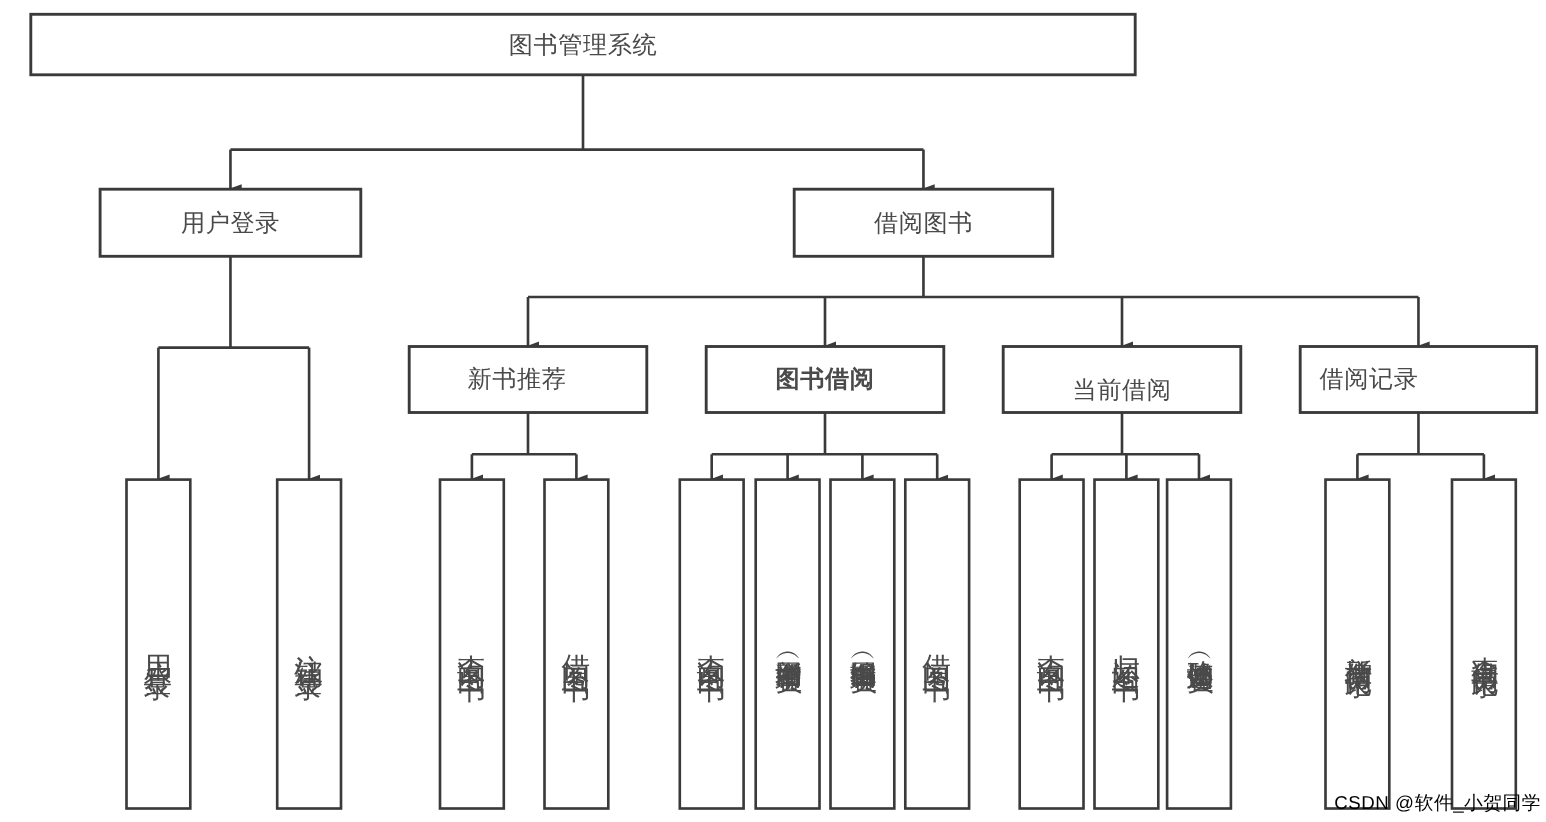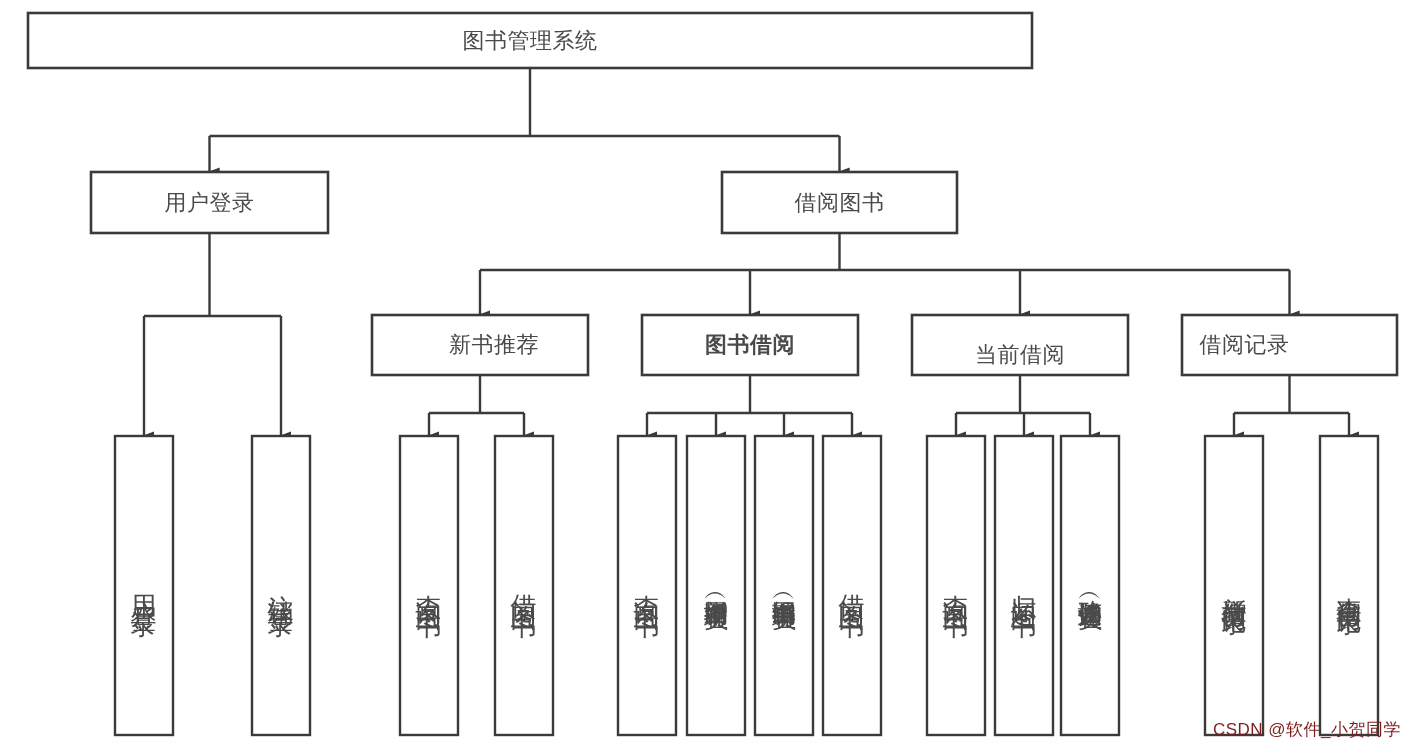--- a/index.html
+++ b/index.html
@@ -65,21 +65,21 @@
     line-height: 1;
     letter-spacing: 3px;
     align-items: center;
     justify-content: center;
   }
   .watermark {
     position: absolute;
     right: 14px;
     bottom: 6px;
     font-size: 17px;
-    color: #7f1d1d;
+    color: #000000;
     font-family: "Liberation Sans", "DejaVu Sans", sans-serif;
     letter-spacing: 0.5px;
     pointer-events: none;
   }
 </style>
 </head>
 <body>
 
 <div id="stage">
 
@@ -145,21 +145,21 @@
         <rect x="1051" y="436" width="58" height="299" class="node-box-thin"></rect>
         <rect x="1195" y="436" width="58" height="299" class="node-box-thin"></rect>
         <rect x="1310" y="436" width="58" height="299" class="node-box-thin"></rect>
       </g>
   </svg>
 
   <div id="label-layer">
       <div class="node-label label-h" style="left: 18px; top: 13px; width: 1004px; height: 55px;">图书管理系统</div>
       <div class="node-label label-h" style="left: 81px; top: 172px; width: 237px; height: 61px;">用户登录</div>
       <div class="node-label label-h" style="left: 712px; top: 172px; width: 235px; height: 61px;">借阅图书</div>
-      <div class="node-label label-h" style="left: 376px; top: 315px; width: 216px; height: 60px;">新书推荐</div>
+      <div class="node-label label-h" style="left: 352px; top: 315px; width: 216px; height: 60px;">新书推荐</div>
       <div class="node-label label-h" style="left: 632px; top: 315px; width: 216px; height: 60px; font-weight: bold;">图书借阅</div>
       <div class="node-label label-h" style="left: 902px; top: 325px; width: 216px; height: 60px;">当前借阅</div>
       <div class="node-label label-h" style="left: 1127px; top: 315px; width: 215px; height: 60px;">借阅记录</div>
       <div class="node-label label-v" style="left: 105px; top: 436px; width: 58px; height: 299px; font-size: 26px; letter-spacing: 6px;">用户登录</div>
       <div class="node-label label-v" style="left: 242px; top: 436px; width: 58px; height: 299px; font-size: 26px; letter-spacing: 6px;">注销登录</div>
       <div class="node-label label-v" style="left: 390px; top: 436px; width: 58px; height: 299px; font-size: 26px; letter-spacing: 6px;">查询图书</div>
       <div class="node-label label-v" style="left: 485px; top: 436px; width: 58px; height: 299px; font-size: 26px; letter-spacing: 6px;">借阅图书</div>
       <div class="node-label label-v" style="left: 608px; top: 436px; width: 58px; height: 299px; font-size: 26px; letter-spacing: 6px;">查询图书</div>
       <div class="node-label label-v" style="left: 677px; top: 436px; width: 58px; height: 299px; font-size: 24px; letter-spacing: 1px;">新增图书（管理员）</div>
       <div class="node-label label-v" style="left: 745px; top: 436px; width: 58px; height: 299px; font-size: 24px; letter-spacing: 1px;">编辑图书（管理员）</div>

